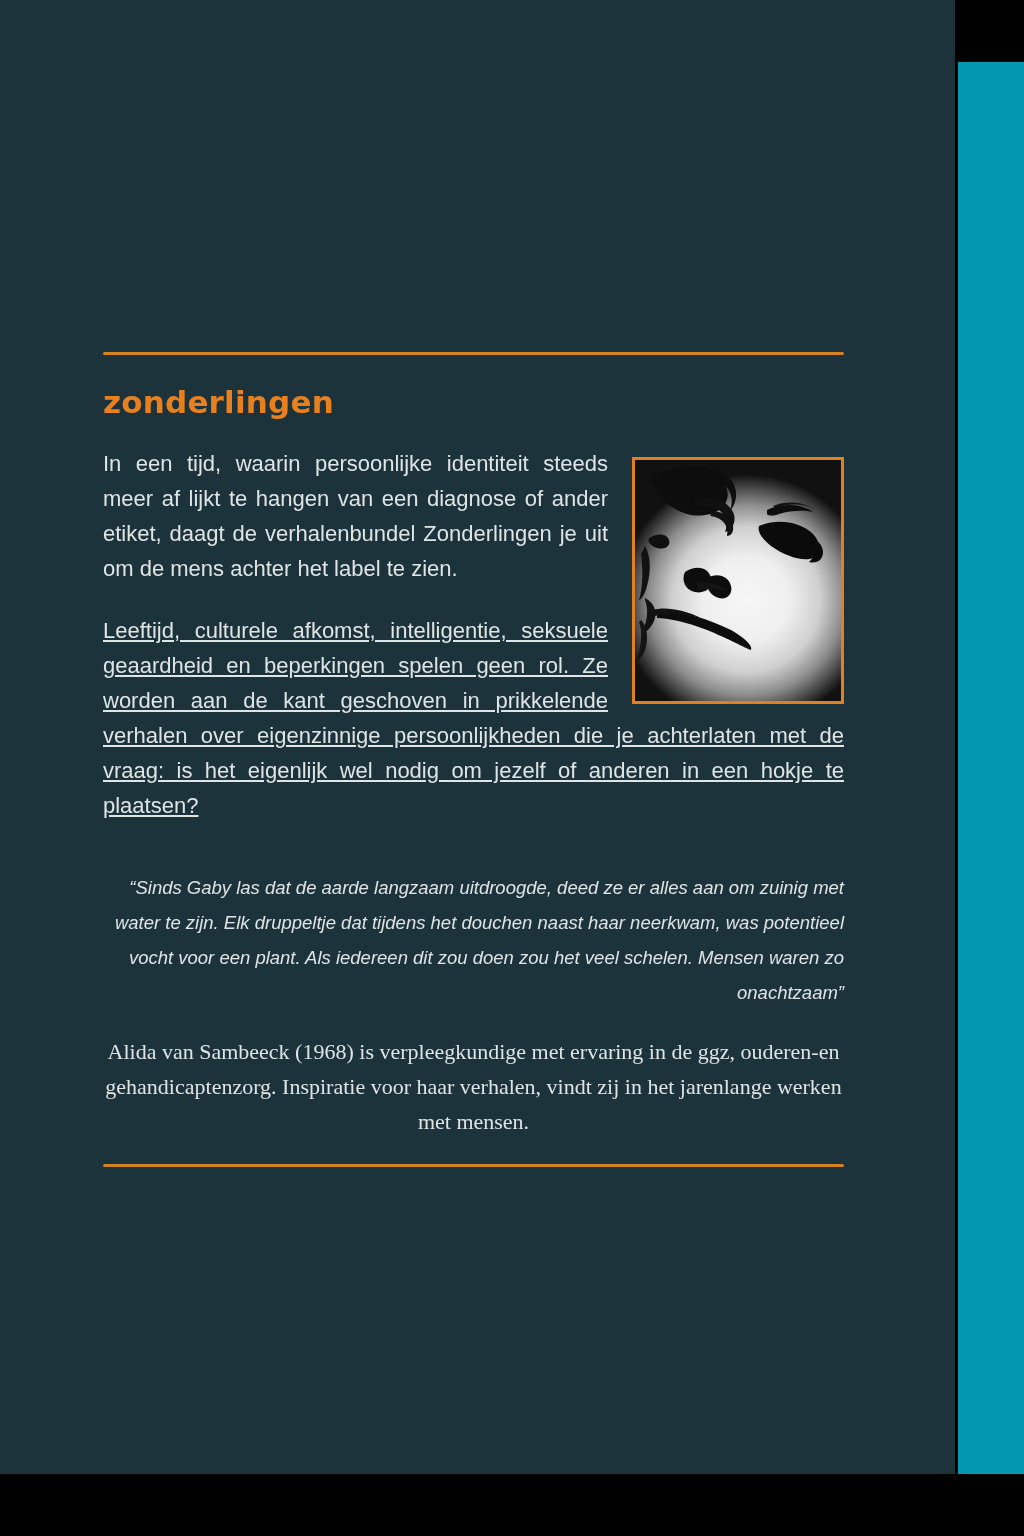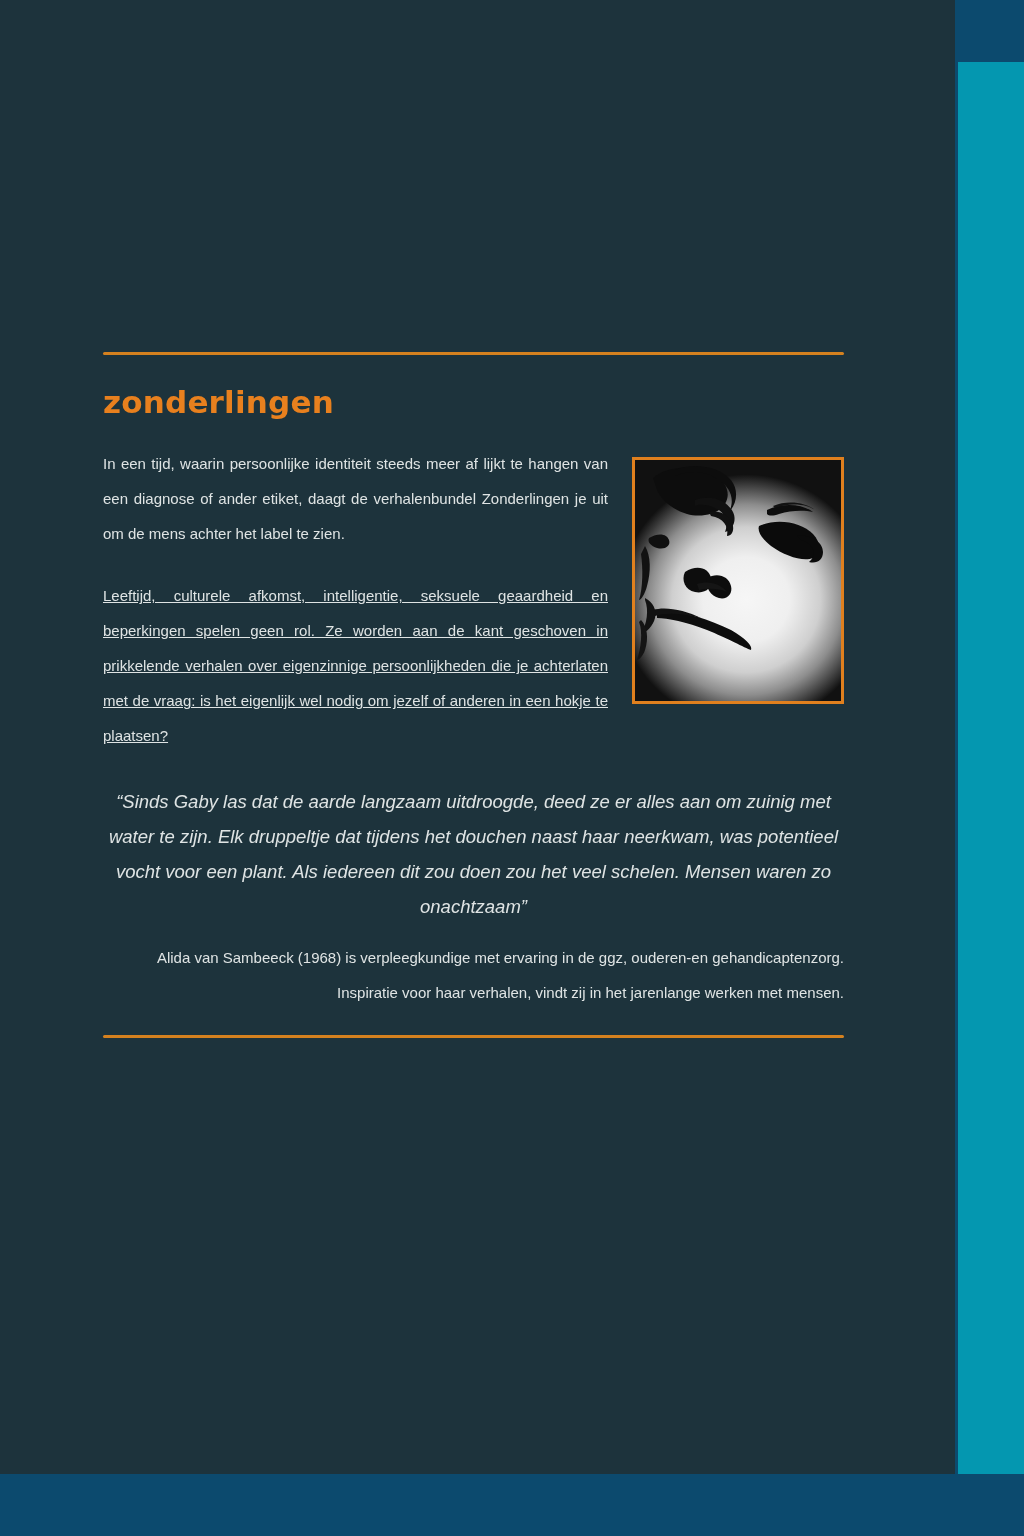--- a/index.html
+++ b/index.html
@@ -13,21 +13,21 @@
     position: relative;
     overflow: hidden;
     font-family: "Liberation Sans", sans-serif;
   }
 
   
   #page {
     position: absolute;
     left: 0; top: 0;
     width: 1024px; height: 1536px;
-    background: #0c4a6e;
+    background: #000000;
   }
 
   
   #dark-panel {
     position: absolute;
     left: 0; top: 0;
     width: 955px;
     height: 1474px;
     background: #1d333c;
   }
@@ -90,39 +90,40 @@
   
   #figure svg {
     position: absolute;
     inset: 0;
     width: 100%;
     height: 100%;
   }
 
   .para {
     color: #dfe4e4;
-    font-size: 15px;
+    font-size: 22px;
     line-height: 35px;
     margin: 0;
     text-align: justify;
     font-family: "Liberation Sans", sans-serif;
     -webkit-font-smoothing: antialiased;
   }
   #para-intro { margin-top: 27px; }
   #para-themes { margin-top: 27px; text-decoration: underline; }
   #para-quote {
-    margin-top: 31px;
+    margin-top: 47px;
     font-style: italic;
     font-size: 18.5px;
     line-height: 35px;
-    text-align: center;
+    text-align: right;
   }
   #para-bio {
-    margin-top: 16px;
-    text-align: right;
+    margin-top: 24px;
+    text-align: center;
+    font-family: Liberation Serif, serif;
   }
   .clearfix::after { content: ""; display: block; clear: both; }
 </style>
 </head>
 <body>
 
 <div id="page">
 
   <div id="dark-panel"></div>
 

